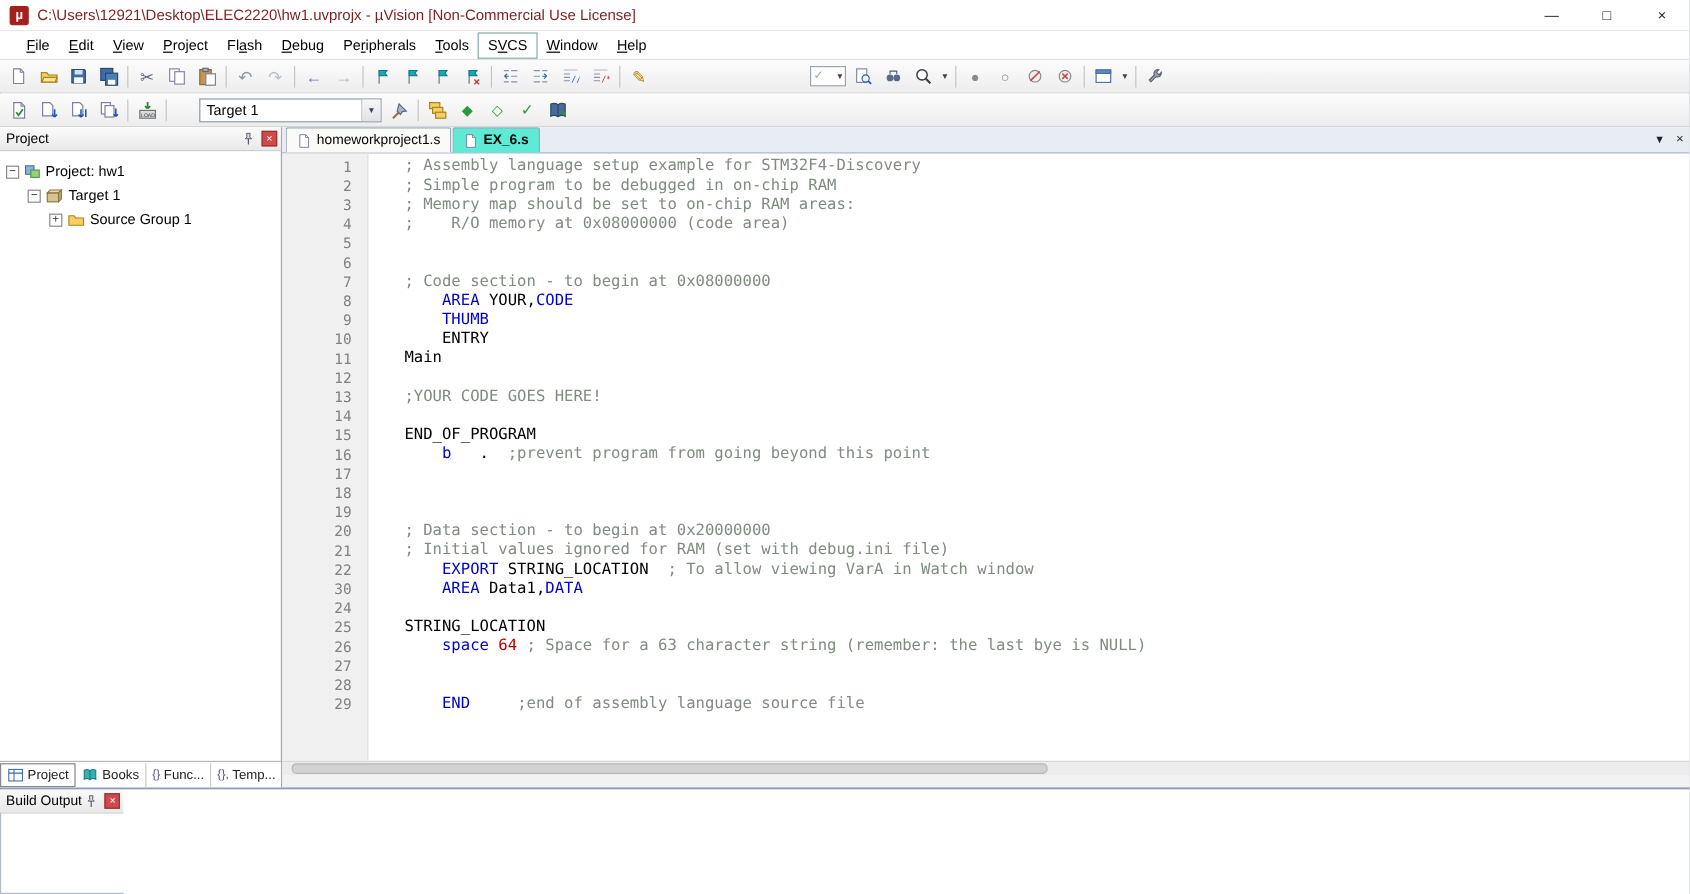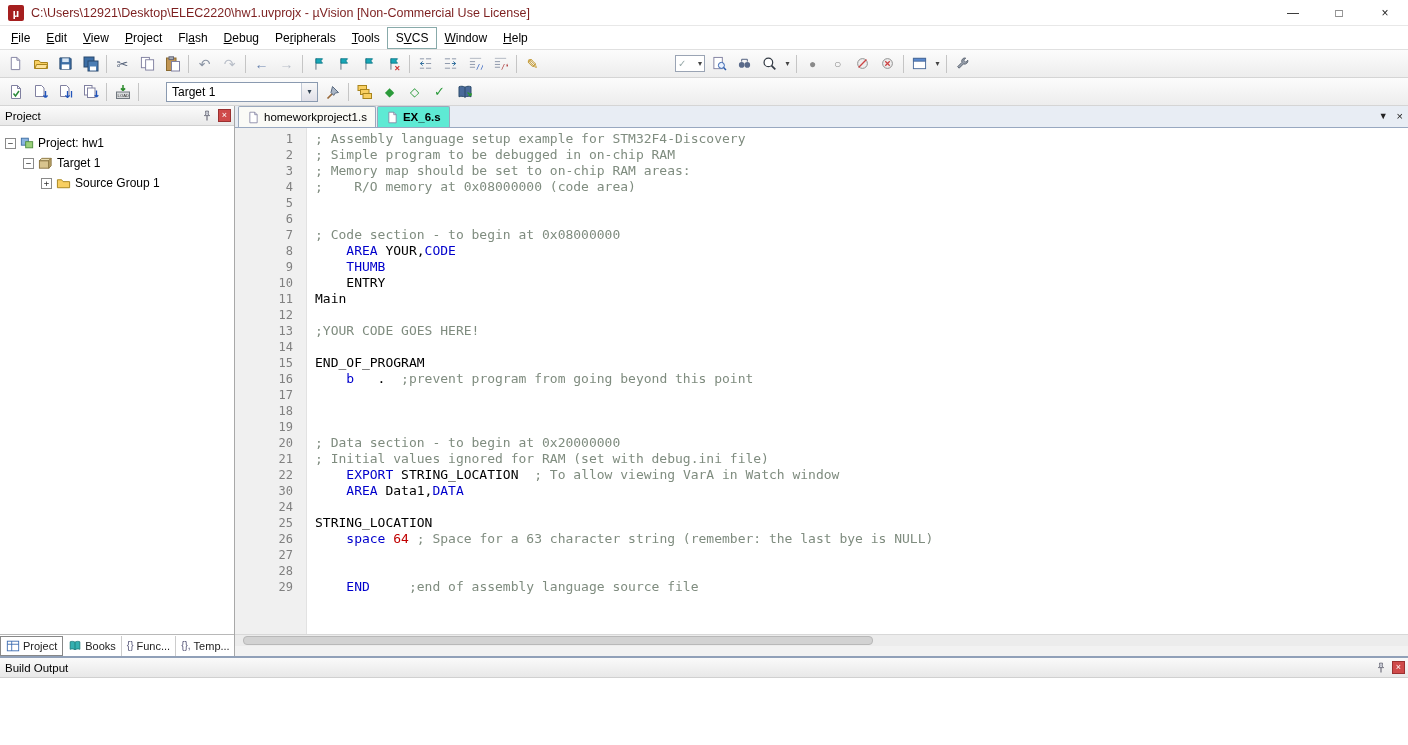--- a/index.html
+++ b/index.html
@@ -9,21 +9,21 @@
   .g{display:block;line-height:1}
 
   
   .titlebar{height:26px;display:flex;align-items:center;padding-left:8px;background:#fff;border-bottom:1px solid #e8e8e8}
   .app-icon{width:16px;height:16px;background:#a51f1f;color:#fff;font-weight:bold;font-size:11px;display:flex;align-items:center;justify-content:center;border-radius:2px;flex:none}
   .window-title{margin-left:7px;color:#7c1f1f;font-size:12.5px;white-space:nowrap}
   .win-controls{margin-left:auto;display:flex;height:100%}
   .win-btn{width:46px;display:flex;align-items:center;justify-content:center;font-size:12px;color:#222}
 
   
-  .menubar{height:24px;display:flex;align-items:center;background:#fff;border-bottom:1px solid #e0e0e0;padding-left:3px}
+  .menubar{height:24px;display:flex;align-items:center;background:#fff;border-bottom:1px solid #e0e0e0;padding-left:14px}
   .menu-item{padding:3px 8px;cursor:default;white-space:nowrap}
   .menu-item u{text-decoration:underline}
   .menu-item.focused{outline:1px solid #8aa}
 
   
   .toolbar{height:28px;display:flex;align-items:center;background:linear-gradient(#fcfcfc,#ededed);border-bottom:1px solid #d5d5d5;padding:0 3px}
   .tbtn{width:25px;height:23px;display:flex;align-items:center;justify-content:center;border-radius:2px;flex:none}
   .tsep{width:1px;height:18px;background:#c5c5c5;margin:0 3px;flex:none}
   .ddbtn{width:11px;height:23px;display:flex;align-items:center;justify-content:center;font-size:8px;color:#444;flex:none}
   .mini-combo{width:30px;height:17px;border:1px solid #9aa4b4;background:#fff;display:flex;align-items:center;justify-content:space-between;padding:0 2px;margin:0 2px;flex:none}
@@ -52,29 +52,29 @@
   .editor{flex:1;display:flex;flex-direction:column;min-width:0}
   .tabbar{height:22px;background:#e8edf4;border-bottom:1px solid #98a8c0;display:flex;align-items:flex-end;padding-left:3px;position:relative;flex:none}
   .etab{height:21px;display:flex;align-items:center;gap:4px;padding:0 8px;font-size:11.5px;background:#fafaf6;border:1px solid #9aa8bc;border-bottom:none;border-radius:2px 2px 0 0;margin-right:1px;white-space:nowrap}
   .etab.active{background:#5eead4;font-weight:bold}
   .tab-controls{position:absolute;right:5px;top:4px;display:flex;gap:9px;font-size:9px;color:#222;align-items:center}
   .editor-body{flex:1;position:relative;overflow:hidden;background:#fff}
   .gutter-bg{position:absolute;left:0;top:0;bottom:0;width:72px;background:#f0f0f0;border-right:1px solid #e2e2e2}
   .code-lines{position:absolute;left:0;top:3px;right:0;font-family:"DejaVu Sans Mono","Liberation Mono",monospace;font-size:13px;line-height:16px}
   .code-line{display:flex;height:16px}
   .ln{width:72px;min-width:72px;text-align:right;padding-right:14px;color:#808080;font-size:12px}
-  .lc{white-space:pre;padding-left:8px}
+  .lc{white-space:pre;padding-left:30px}
   .tok-c{color:var(--c-comment)} .tok-k{color:var(--c-keyword)}
   .tok-n{color:var(--c-number)}  .tok-p{color:var(--c-plain)}
   .hscroll{height:12px;background:#ececec;border-top:1px solid #d8d8d8;position:relative;flex:none}
   .hthumb{position:absolute;left:8px;top:1px;height:9px;width:630px;background:#d2d2d2;border:1px solid #b8b8b8;border-radius:4px}
   .editor-foot{height:10px;background:#f2f2f2;flex:none}
 
   
-  .build-output{height:89px;border-top:2px solid #90a0b8;display:flex;flex-direction:column}
+  .build-output{height:89px;border-top:2px solid #90a0b8;display:flex;flex-direction:row}
   .bo-header{height:20px;background:linear-gradient(#fafafa,#e8e8e8);border-bottom:1px solid #d0d0d0;display:flex;align-items:center;padding:0 3px 0 5px;font-size:11.5px;flex:none}
   .bo-body{flex:1;background:#fff}
 </style>
 </head>
 <body>
 
 <div class="window">
 
   <div class="titlebar">
     <div class="app-icon">µ</div>

